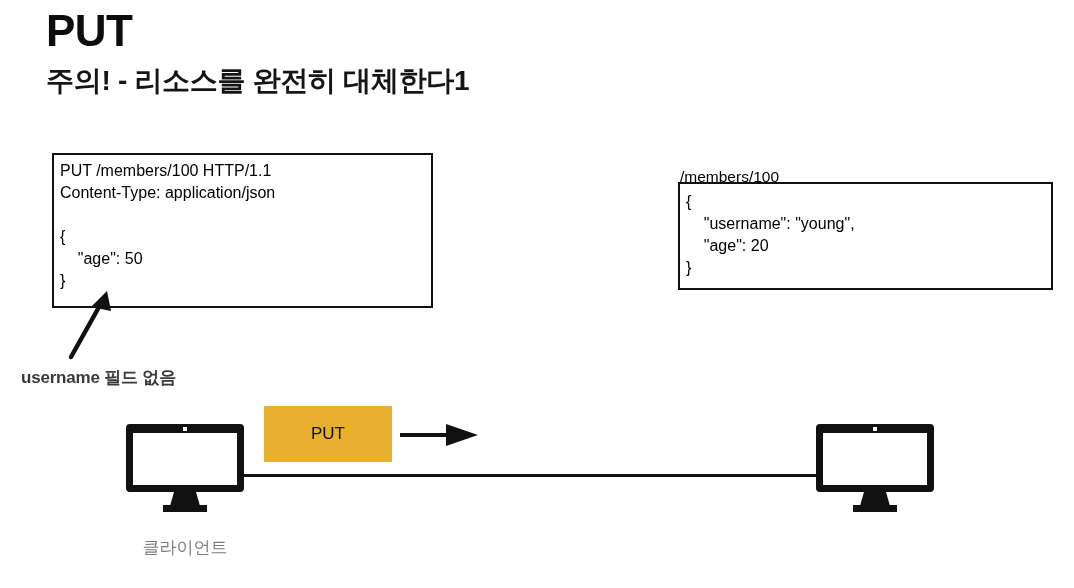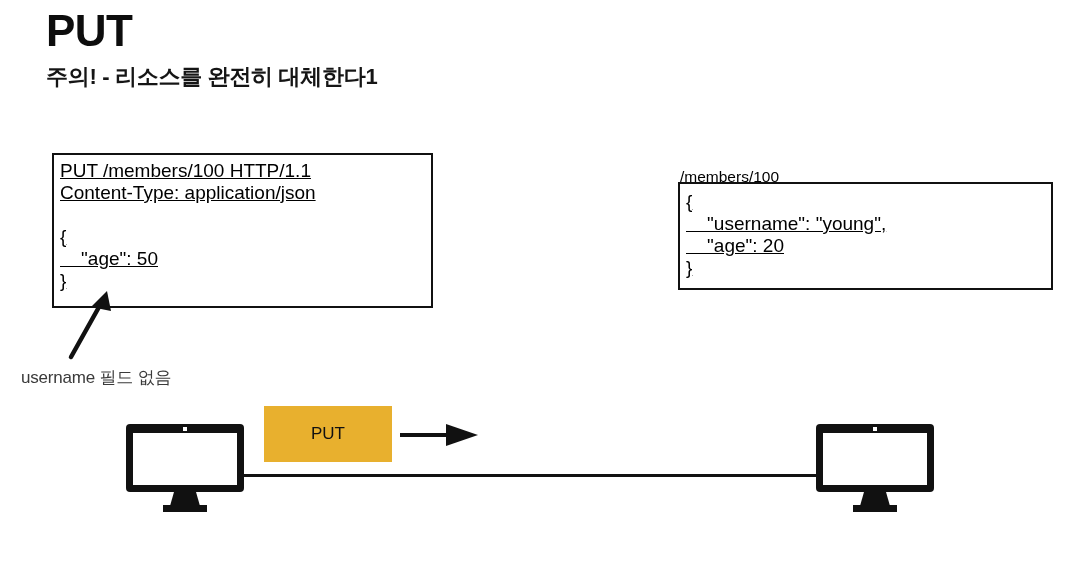--- a/index.html
+++ b/index.html
@@ -28,42 +28,41 @@
     font-size: 44px;
     font-weight: bold;
     letter-spacing: -0.5px;
     line-height: 1.05;
     color: #0d0d0d;
   }
   .subtitle {
     position: absolute;
     left: 46px;
     top: 64px;
-    font-size: 22px;
+    font-size: 28px;
     font-weight: bold;
     letter-spacing: -0.3px;
     line-height: 1.2;
     color: #151515;
   }
 
   
   .sketch-box {
     position: absolute;
     background: #ffffff;
     border: 2.5px solid #111111;
     box-sizing: border-box;
   }
   .box-text {
     position: absolute;
-    font-size: 19px;
+    font-size: 16px;
     line-height: 22px;
     white-space: pre;
     color: #000000;
     font-weight: 400;
-    text-decoration: underline;
   }
 
   #request-box { left: 52px; top: 153px; width: 381px; height: 155px; }
   #request-text { left: 60px; top: 160px; }
 
   #resource-label {
     position: absolute;
     left: 680px;
     top: 168px;
     font-size: 15.5px;
@@ -78,21 +77,21 @@
     left: 55px;
     top: 285px;
     width: 70px;
     height: 80px;
   }
   #annotation-label {
     position: absolute;
     left: 21px;
     top: 366px;
     font-size: 17px;
-    font-weight: normal;
+    font-weight: bold;
     color: #3a3a3a;
     letter-spacing: -0.2px;
   }
 
   
   #put-badge {
     position: absolute;
     left: 264px;
     top: 406px;
     width: 128px;
@@ -180,20 +179,21 @@
 
   <div id="wire"></div>
 
   <svg class="monitor" id="client-monitor" viewBox="0 0 118 90">
     <rect x="0" y="0" width="118" height="68" rx="4" fill="#111111"></rect>
     <rect x="7" y="9" width="104" height="52" fill="#ffffff"></rect>
     <rect x="57" y="3" width="4" height="4" fill="#ffffff"></rect>
     <polygon points="48,68 70,68 74,82 44,82" fill="#111111"></polygon>
     <rect x="37" y="81" width="44" height="7" fill="#111111"></rect>
   </svg>
+  <div class="node-label" id="client-label">클라이언트</div>
 
   <svg class="monitor" id="server-monitor" viewBox="0 0 118 90">
     <rect x="0" y="0" width="118" height="68" rx="4" fill="#111111"></rect>
     <rect x="7" y="9" width="104" height="52" fill="#ffffff"></rect>
     <rect x="57" y="3" width="4" height="4" fill="#ffffff"></rect>
     <polygon points="48,68 70,68 74,82 44,82" fill="#111111"></polygon>
     <rect x="37" y="81" width="44" height="7" fill="#111111"></rect>
   </svg>
 
 </div>

